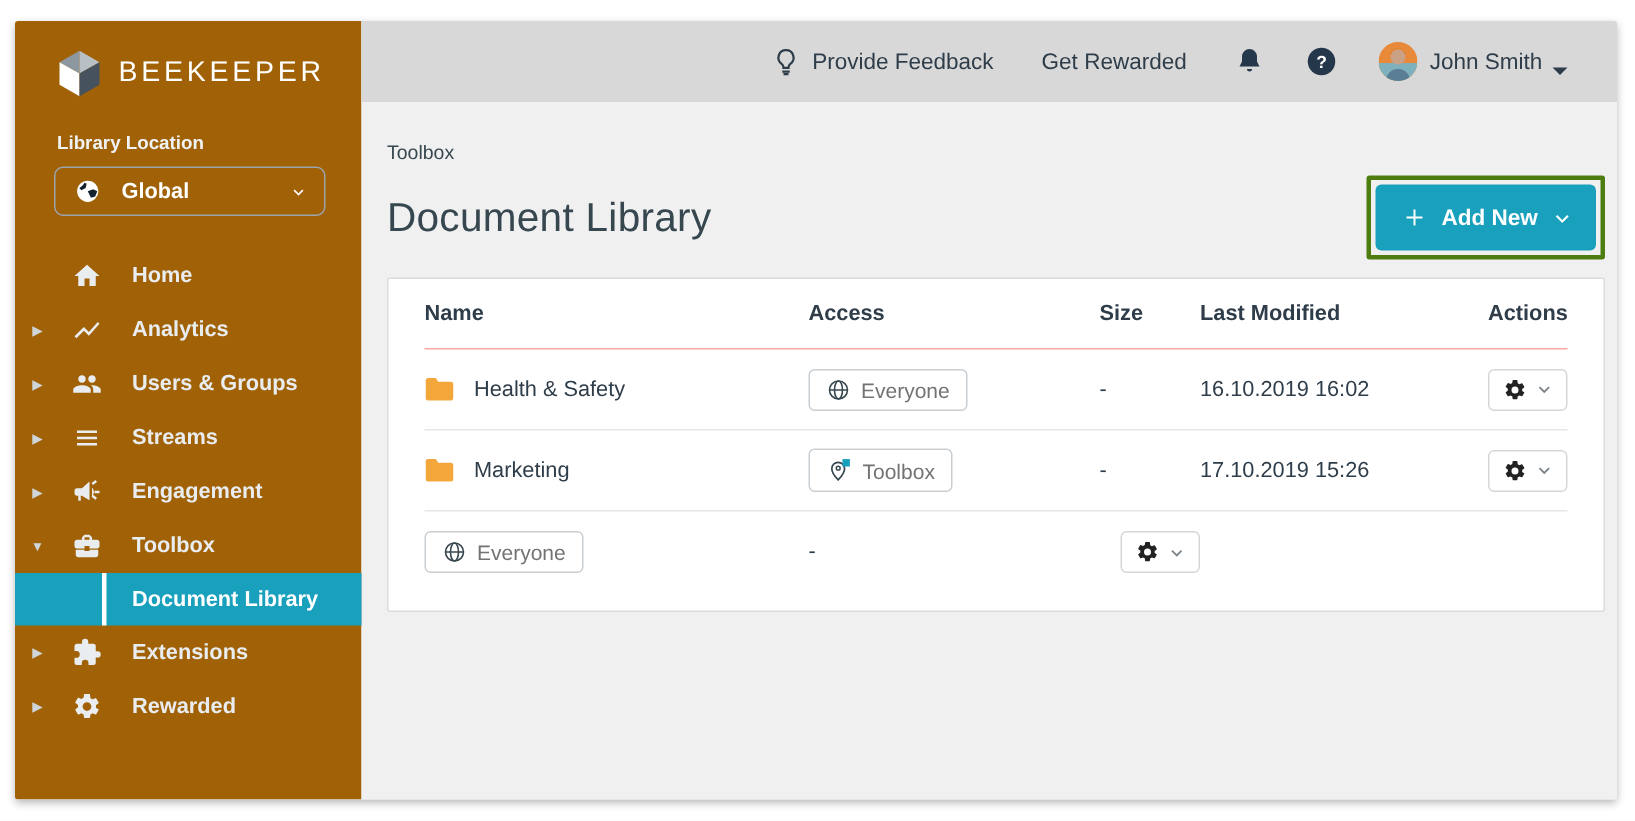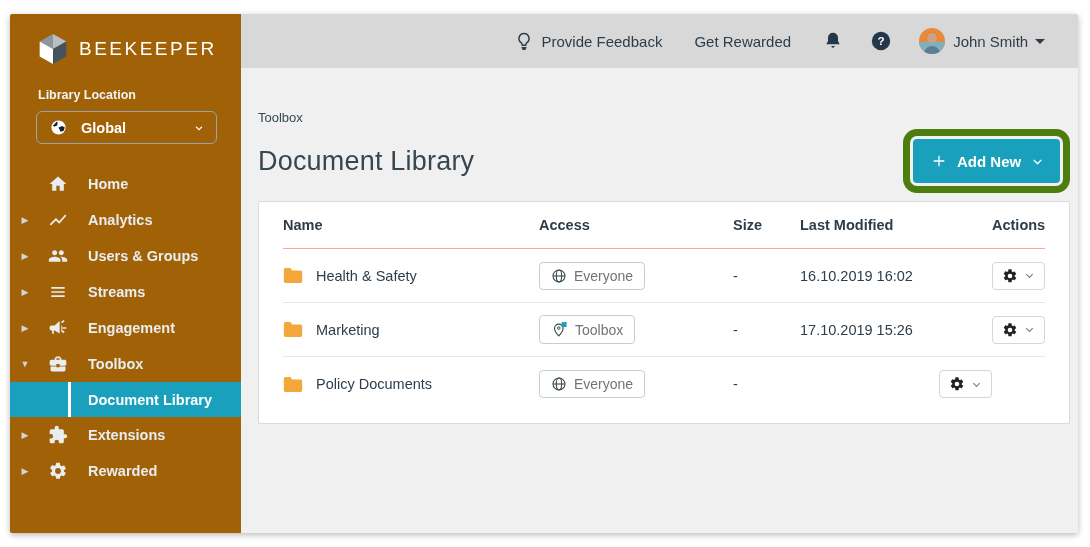--- a/index.html
+++ b/index.html
@@ -24,36 +24,36 @@
   .nav-icon { width:20px; height:20px; margin-left:8px; fill:#e9edf0; }
   .nav-label { margin-left:20px; font-size:14.5px; font-weight:600; color:#e9edf0; }
   .sub-item { height:35px; display:flex; align-items:center; position:relative; cursor:pointer; }
   .sub-item .rail { position:absolute; left:58px; top:0; bottom:0; width:3px; background:#5b6771; }
   .sub-item.active { background:#18a0bd; }
   .sub-item.active .rail { background:#ffffff; }
   .sub-label { margin-left:78px; font-size:14.5px; color:#e9edf0; }
   .sub-item.active .sub-label { font-weight:700; color:#ffffff; }
 
   
-  .main { flex:1; display:flex; flex-direction:column; background:#f0f0f0;gap:16px; }
+  .main { flex:1; display:flex; flex-direction:column; background:#f0f0f0; }
   .topbar { height:54px; background:#d8d8d8; display:flex; align-items:center; justify-content:flex-end;
             padding-right:40px; color:#2e3d49; }
   .tb-link { display:flex; align-items:center; gap:8px; font-size:15px; cursor:pointer; }
   .tb-gap-sm { margin-left:28px; } .tb-gap-md { margin-left:32px; }
   .tb-icon { width:20px; height:20px; }
   .avatar { width:26px; height:26px; border-radius:50%; overflow:hidden; margin-left:28px; cursor:pointer; }
-  .user { display:flex; align-items:center; gap:7px; margin-left:8px; cursor:pointer; font-size:15px; }
+  .user { display:flex; align-items:flex-end; gap:7px; margin-left:8px; cursor:pointer; font-size:15px; }
   .caret-down { width:0; height:0; border-left:5px solid transparent; border-right:5px solid transparent;
                 border-top:5px solid #2e3d49; }
 
   .content { flex:1; padding:26px 15px 0 17px; }
   .breadcrumb { font-size:13px; color:#37474f; }
   .title-row { display:flex; align-items:center; justify-content:space-between; margin-top:8px; height:56px; }
   .page-title { font-size:27px; color:#37474f; font-weight:500; letter-spacing:.2px; }
-  .annotation { border:7px solid #4d7c0f; padding:3px; border-radius:14px; }
+  .annotation { border:3px solid #4d7c0f; padding:3px; border-radius:2px; }
   .add-btn { background:#18a0bd; color:#fff; border:none; border-radius:4px; height:44px; padding:0 16px 0 18px;
              display:flex; align-items:center; gap:10px; font-size:15px; font-weight:700; cursor:pointer;
              font-family:"Liberation Sans", sans-serif; }
   .add-btn svg { display:block; }
 
   
   .card { margin-top:12px; background:#ffffff; border:1px solid #dcdcdc; border-radius:2px; padding:0 24px 12px 24px; }
   .tgrid { display:grid; grid-template-columns:256px 194px 67px 192px 1fr; align-items:center; }
   .thead { height:47px; border-bottom:1px solid #fca5a5; }
   .th { font-size:14.5px; font-weight:700; color:#2e3d49; }
@@ -287,26 +287,20 @@
                   <path d="M19.14 12.94a7 7 0 0 0 .06-.94 7 7 0 0 0-.06-.94l2.03-1.58a.5.5 0 0 0 .12-.64l-1.92-3.32a.5.5 0 0 0-.61-.22l-2.39.96a7 7 0 0 0-1.62-.94l-.36-2.54A.5.5 0 0 0 13.9 2h-3.8a.5.5 0 0 0-.49.42l-.36 2.54a7 7 0 0 0-1.62.94l-2.39-.96a.5.5 0 0 0-.61.22L2.71 8.48a.5.5 0 0 0 .12.64l2.03 1.58a7 7 0 0 0 0 1.88l-2.03 1.58a.5.5 0 0 0-.12.64l1.92 3.32c.14.24.42.34.61.22l2.39-.96c.5.38 1.03.7 1.62.94l.36 2.54c.04.24.25.42.49.42h3.8c.24 0 .45-.18.49-.42l.36-2.54a7 7 0 0 0 1.62-.94l2.39.96c.23.09.47 0 .61-.22l1.92-3.32a.5.5 0 0 0-.12-.64zM12 15.5A3.5 3.5 0 1 1 15.5 12 3.5 3.5 0 0 1 12 15.5z"></path>
                 </svg>
               <svg width="11" height="11" viewBox="0 0 24 24">
                   <polyline points="5,9 12,16 19,9" fill="none" stroke="#7a8288" stroke-width="2.6"></polyline>
                 </svg>
             </button>
           </div>
         </div>
 
         <div class="tgrid trow">
-          <div class="td name-cell">
-            <svg width="20" height="17" viewBox="0 0 24 20">
-                <path d="M1 3a2 2 0 0 1 2-2h6l2 3h10a2 2 0 0 1 2 2v11a2 2 0 0 1-2 2H3a2 2 0 0 1-2-2z" fill="#f3a73a"></path>
-              </svg>
-            <span>Policy Documents</span>
-          </div>
           <div class="td">
             <span class="badge">
               <svg width="16" height="16" viewBox="0 0 24 24" fill="none" stroke="#37474f" stroke-width="1.6">
                   <circle cx="12" cy="12" r="9"></circle>
                   <ellipse cx="12" cy="12" rx="4" ry="9"></ellipse>
                   <line x1="3" y1="12" x2="21" y2="12"></line>
                 </svg>
               <span>Everyone</span>
             </span>
           </div>

